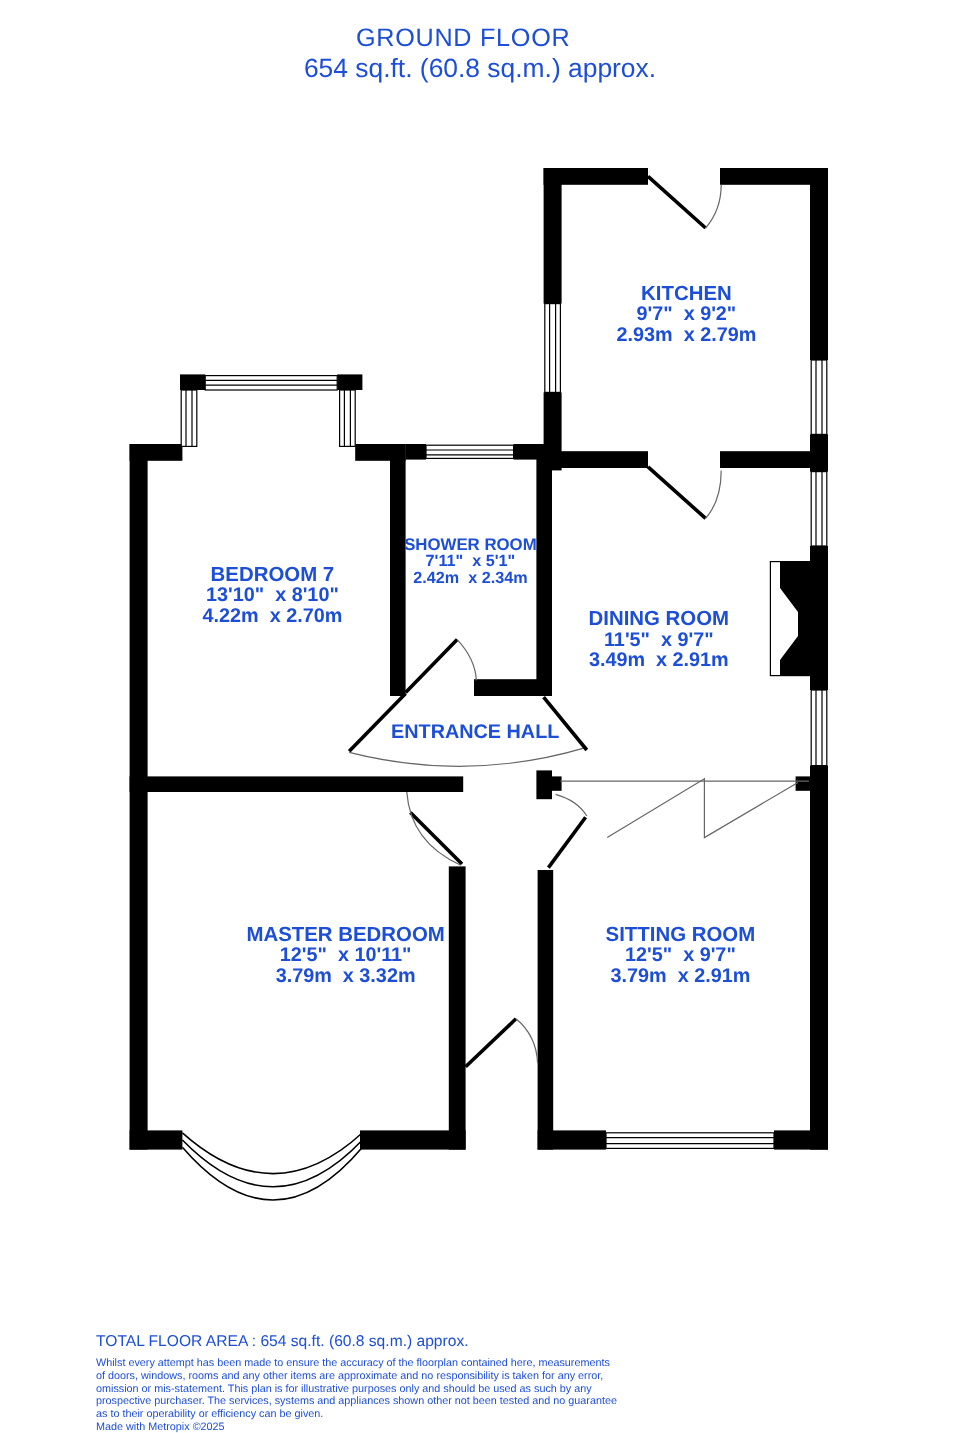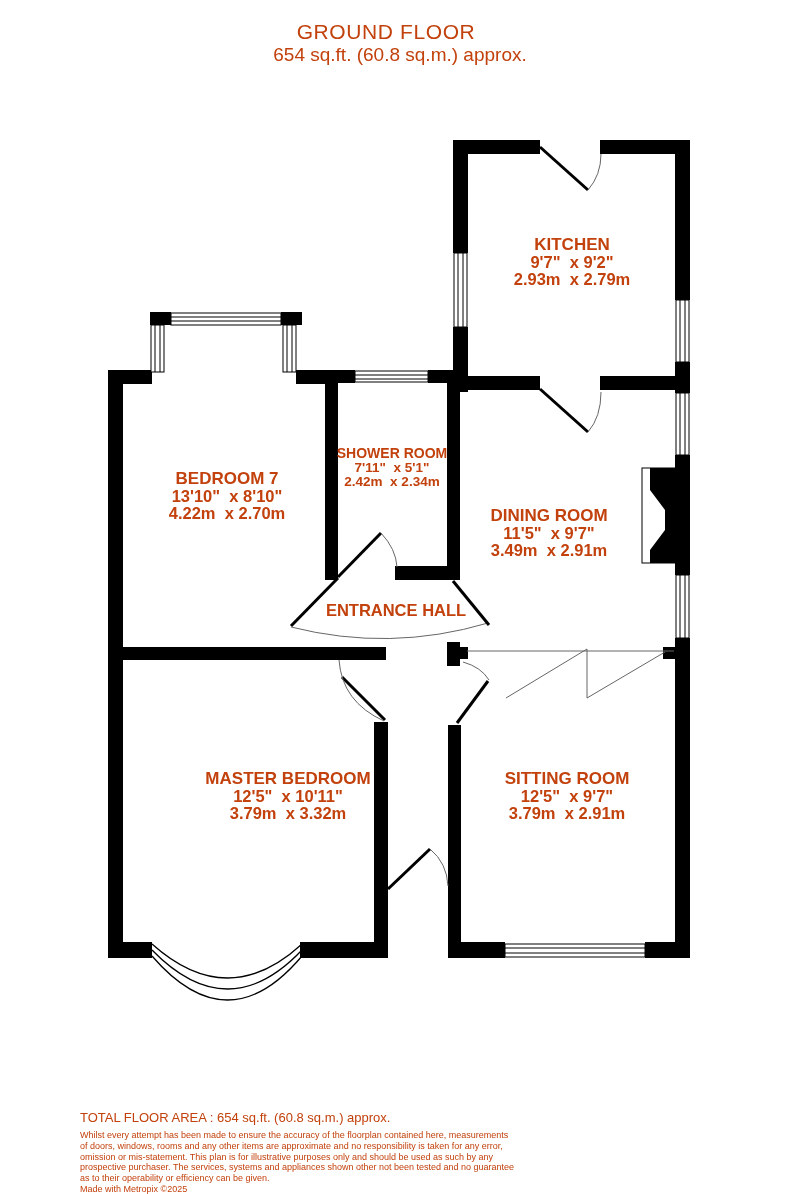--- a/index.html
+++ b/index.html
@@ -1,20 +1,20 @@
 <!DOCTYPE html>
 <html><head>
 <meta charset="utf-8">
 <style>
   html,body{margin:0;padding:0;background:#ffffff;}
   #page{position:relative;width:800px;height:1194px;background:#ffffff;overflow:hidden;
-        font-family:"Liberation Sans","DejaVu Sans",sans-serif;color:#c2410c;}
+        font-family:"Liberation Sans","DejaVu Sans",sans-serif;color:#1d4ed8;}
   .hdr{position:absolute;transform:translateX(-50%);white-space:pre;text-align:center;}
   #title{left:386px;top:20px;font-size:21px;letter-spacing:.6px;}
-  #subtitle{left:400px;top:44px;font-size:19px;}
+  #subtitle{left:400px;top:44px;font-size:22px;}
   svg{position:absolute;left:0;top:0;}
   .room-label{position:absolute;transform:translateX(-50%);text-align:center;font-weight:bold;}
   .room-label .nm{font-size:17px;line-height:17.5px;white-space:pre;}
   .room-label .dim{font-size:16.5px;line-height:17.5px;white-space:pre;}
   .room-label.small .nm{font-size:14px;line-height:14.5px;}
   .room-label.small .dim{font-size:13.5px;line-height:14.5px;}
   .hall-label{position:absolute;transform:translateX(-50%);font-weight:bold;font-size:16.5px;white-space:pre;}
   #footer{position:absolute;left:400px;top:1110px;transform:translateX(-50%);width:640px;text-align:left;}
   #total-line{font-size:13px;line-height:16px;margin-bottom:4px;white-space:pre;}
   .disc{font-size:9px;line-height:10.8px;white-space:pre;}

